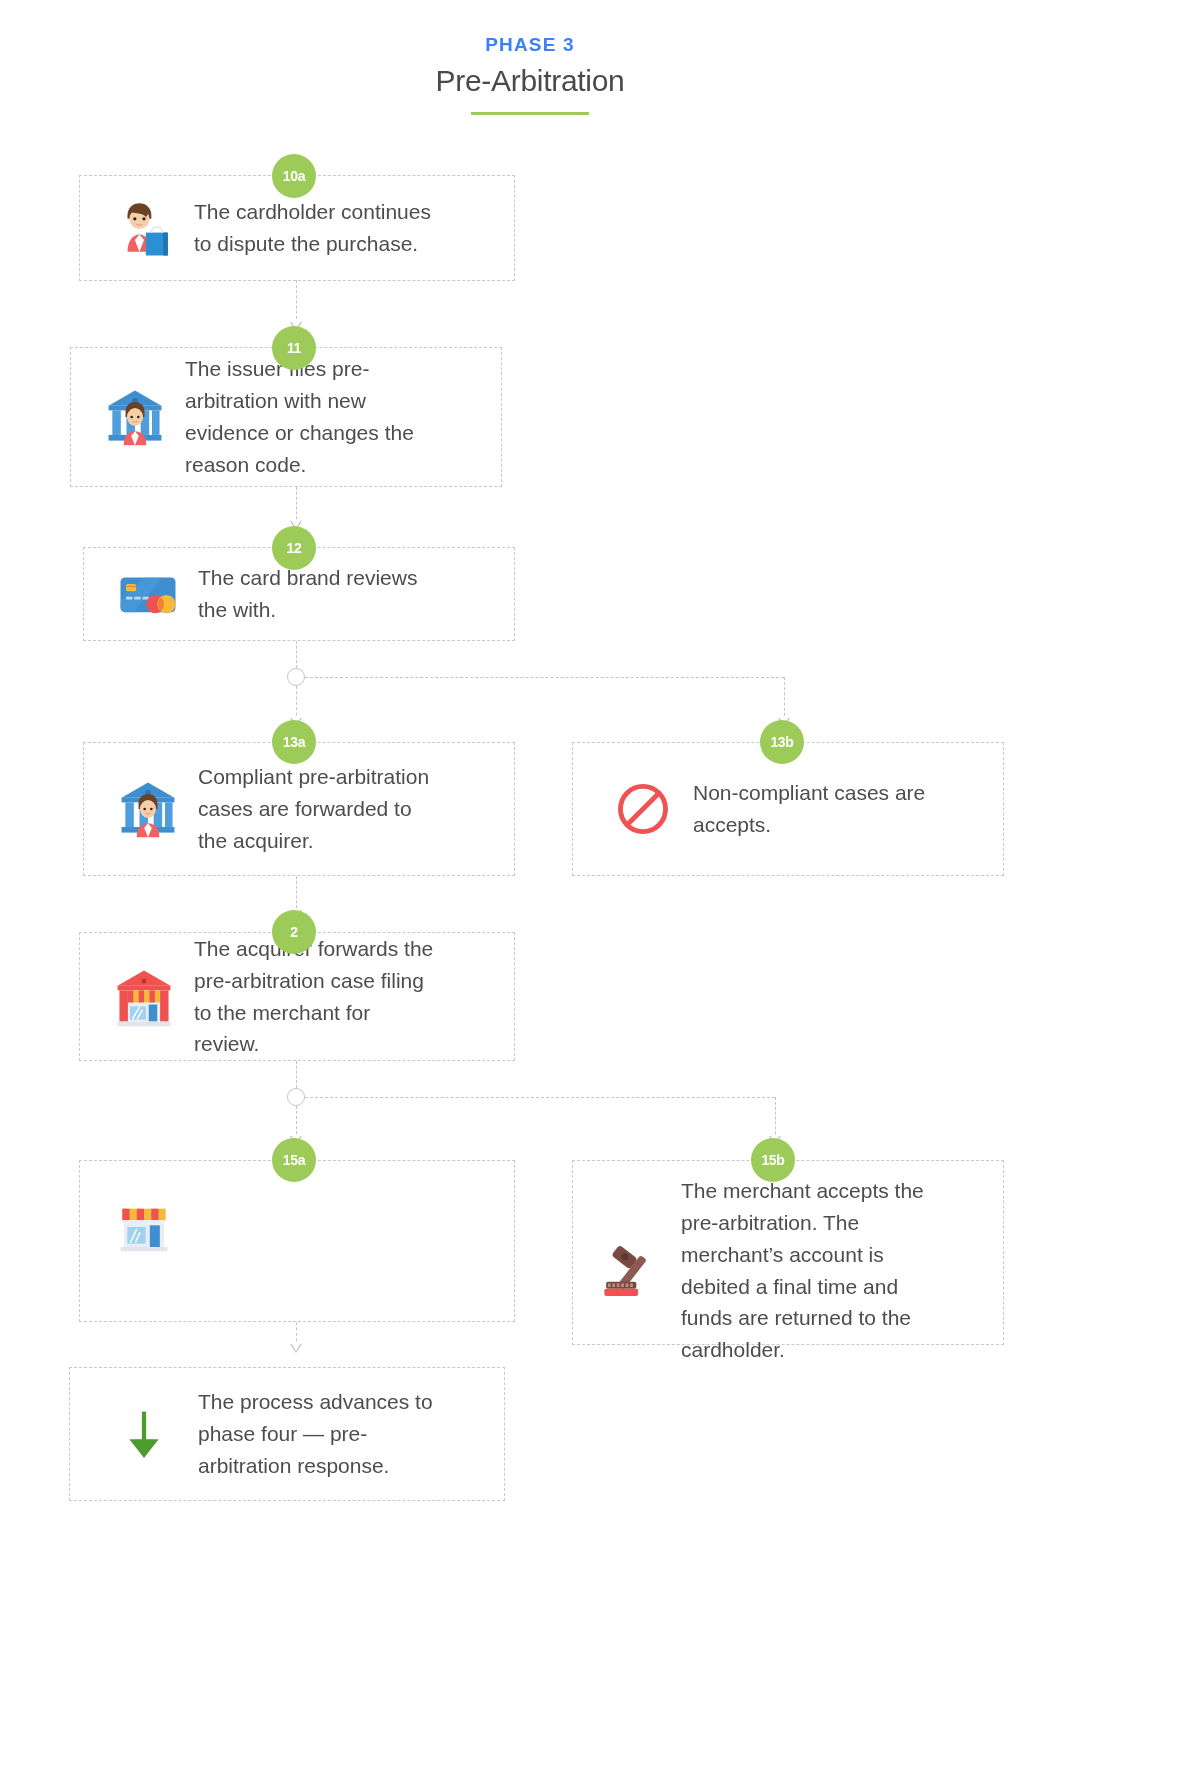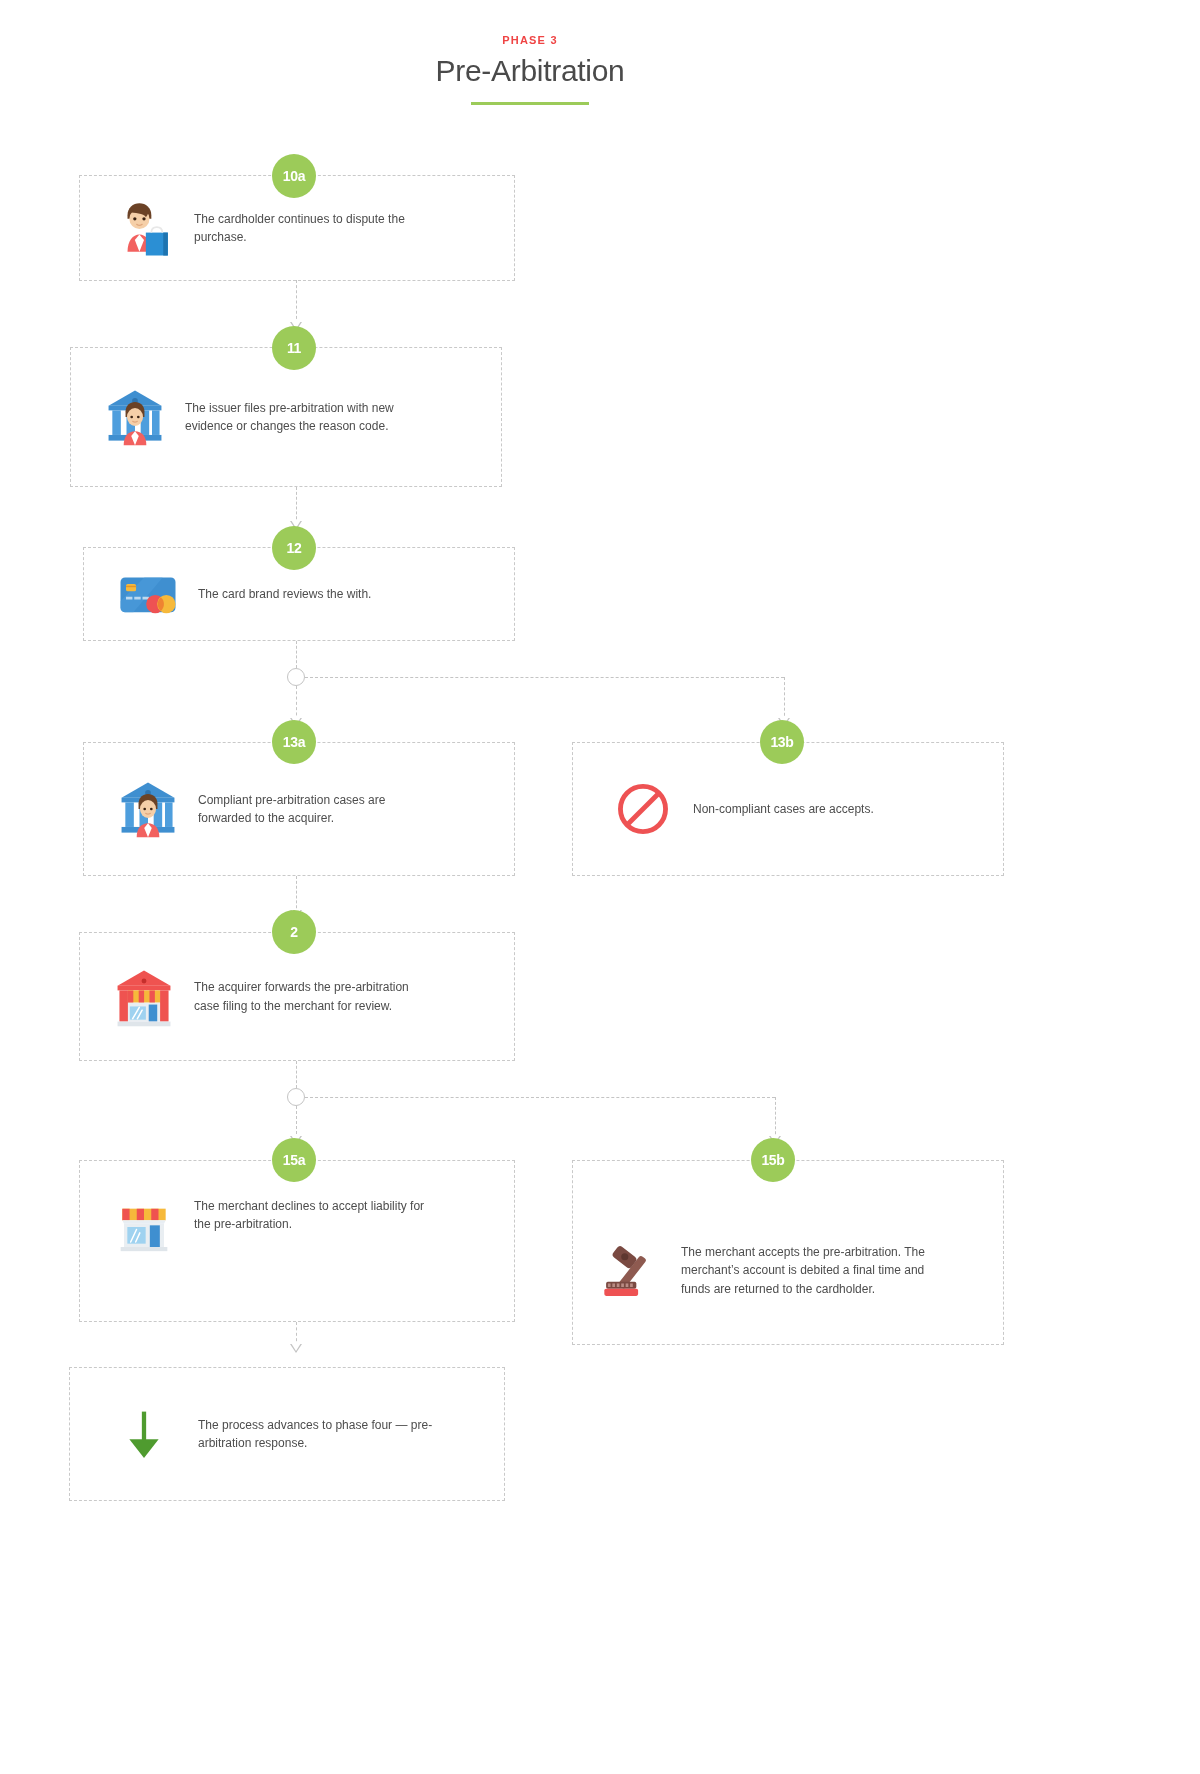--- a/index.html
+++ b/index.html
@@ -20,24 +20,24 @@
 
   
   .header {
     position: absolute;
     top: 34px;
     left: 0;
     width: 1060px;
     text-align: center;
   }
   .phase-label {
-    font-size: 11px;
+    font-size: 19px;
     font-weight: bold;
     letter-spacing: 1.2px;
-    color: #ef4444;
+    color: #3b82f6;
   }
   .phase-title {
     margin-top: 8px;
     font-size: 30px;
     font-weight: 400;
     color: #4a4a4a;
     letter-spacing: -0.3px;
   }
   .title-rule {
     margin: 14px auto 0 auto;
@@ -58,21 +58,21 @@
     flex: 0 0 auto;
     width: 72px;
     height: 72px;
     margin-left: 28px;
     margin-right: 14px;
     display: flex;
     align-items: center;
     justify-content: center;
   }
   .node-text {
-    font-size: 12px;
+    font-size: 21px;
     line-height: 1.52;
     color: #4d4d4d;
     padding-right: 20px;
     max-width: 260px;
   }
   .node-text.wide { max-width: 270px; }
 
   
   .badge {
     position: absolute;
@@ -313,21 +313,20 @@
         <path d="M10 14h8.7v14H10zM27.3 14H36v14h-8.7zM44.7 14h8.7v14h-8.7z" fill="#ef5350"></path>
         <path d="M10 28h52l-2 4H12z" fill="#e8eef3"></path>
 
         <rect x="12" y="32" width="48" height="28" fill="#e9eef2"></rect>
         <rect x="16" y="36" width="22" height="20" fill="#9fd2f0"></rect>
         <path d="M20 54l7-15M26 54l5-11" stroke="#ffffff" stroke-width="1.8" stroke-linecap="round"></path>
         <rect x="43" y="34" width="12" height="26" fill="#3f8fd0"></rect>
         <rect x="8" y="60" width="56" height="5" fill="#dfe5ea"></rect>
       </svg>
     </div>
-    <div class="node-text" style="margin-top:36px;">The merchant declines to accept liability for the pre-arbitration.</div>
   </div>
 
   <div class="badge" style="left:751px; top:1138px;">15b</div>
   <div class="node" style="left:572px; top:1160px; width:432px; height:185px; align-items:center;">
     <div class="node-icon" style="margin-top:36px; margin-left:22px;">
       <svg viewBox="0 0 72 72" width="64" height="64" aria-hidden="true">
 
         <rect x="33" y="16" width="9" height="42" rx="3" transform="rotate(38 37 37)" fill="#8e5a50"></rect>
 
         <rect x="16" y="13" width="26" height="15" rx="4" transform="rotate(38 29 20)" fill="#7a4a42"></rect>

